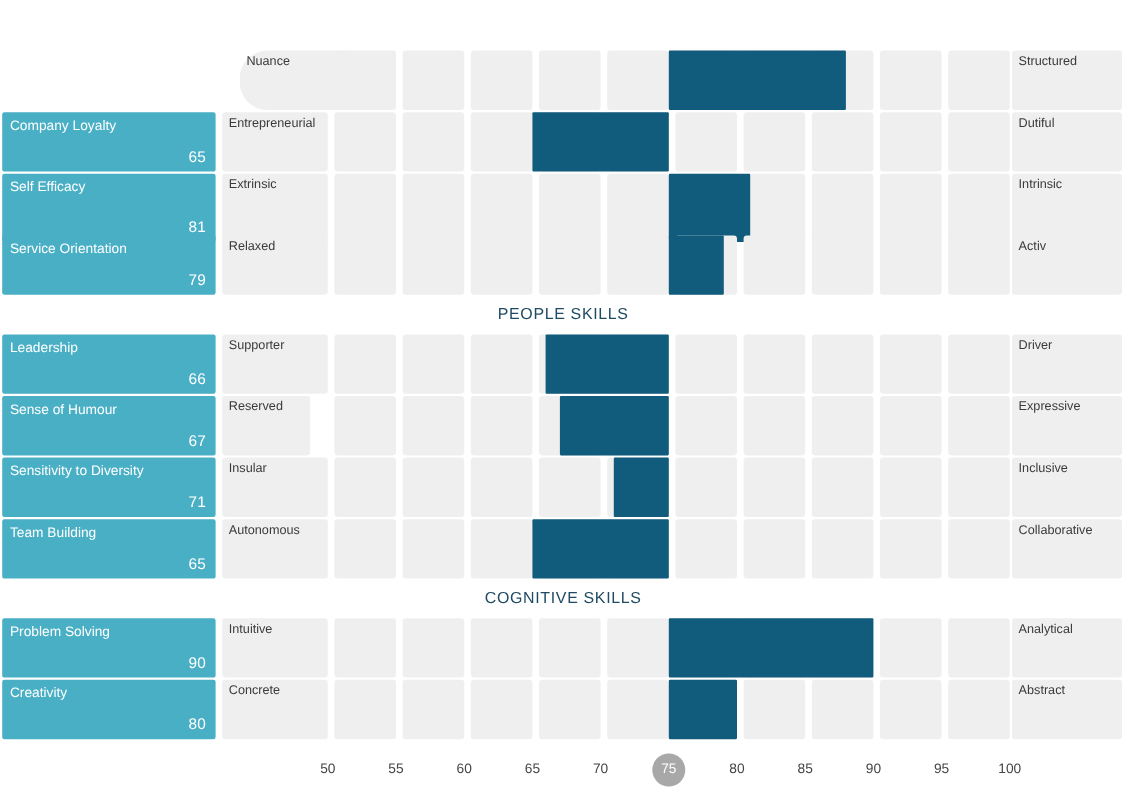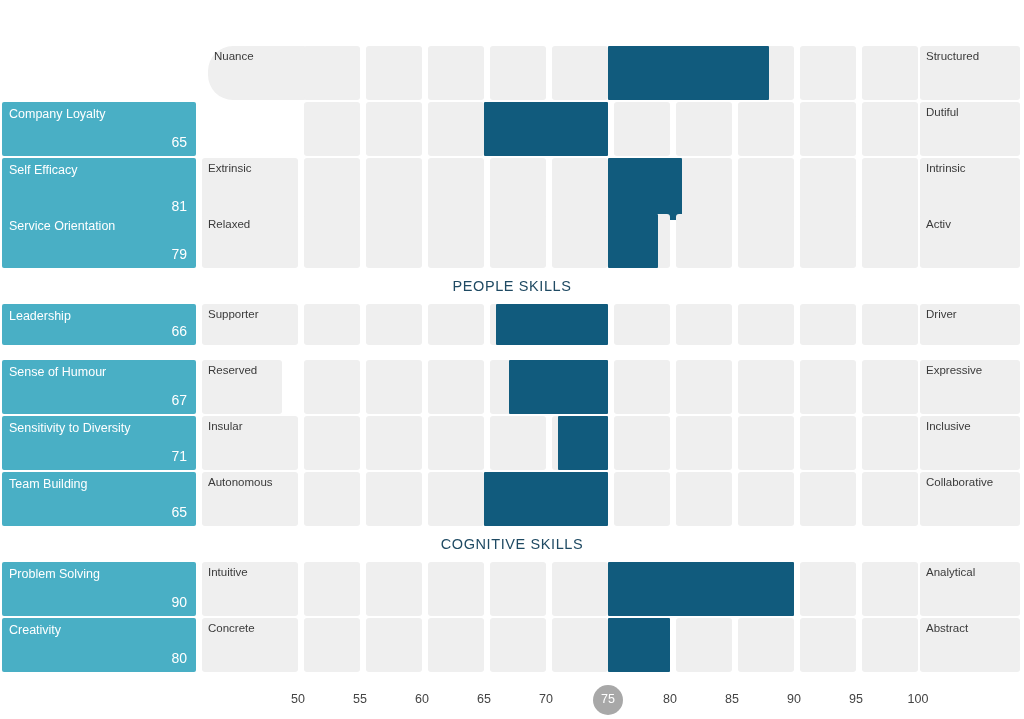--- a/index.html
+++ b/index.html
@@ -107,21 +107,21 @@
     margin-left: -15px;
     border-radius: 50%;
     background: #a8a8a8;
   }
 </style>
 </head>
 <body>
 
 <div class="chart-root">
     <div class="row" style="top: 46px; height: 54px;">
-      <div class="cell" style="left: 208px; width: 120px; border-radius: 25px;">
+      <div class="cell" style="left: 218px; width: 120px; border-radius: 25px;">
         <div class="pole">Nuance</div>
       </div>
       <div class="cell" style="left: 304px; width: 56px;"></div>
       <div class="cell" style="left: 366px; width: 56px;"></div>
       <div class="cell" style="left: 428px; width: 56px;"></div>
       <div class="cell" style="left: 490px; width: 56px;"></div>
       <div class="cell" style="left: 552px; width: 56px;"></div>
       <div class="cell" style="left: 614px; width: 56px;"></div>
       <div class="cell" style="left: 676px; width: 56px;"></div>
       <div class="cell" style="left: 738px; width: 56px;"></div>
@@ -130,20 +130,23 @@
       <div class="cell" style="left: 920px; width: 100px;">
         <div class="pole">Structured</div>
       </div>
       <div class="bar" style="left: 608px; width: 161.2px;"></div>
     </div>
     <div class="row" style="top: 102px; height: 54px;">
       <div class="name-cell">
         <div class="nm">Company Loyalty</div>
         <div class="sc">65</div>
       </div>
+      <div class="cell" style="left: 202px; width: 96px;">
+        <div class="pole">Entrepreneurial</div>
+      </div>
       <div class="cell" style="left: 304px; width: 56px;"></div>
       <div class="cell" style="left: 366px; width: 56px;"></div>
       <div class="cell" style="left: 428px; width: 56px;"></div>
       <div class="cell" style="left: 490px; width: 56px;"></div>
       <div class="cell" style="left: 552px; width: 56px;"></div>
       <div class="cell" style="left: 614px; width: 56px;"></div>
       <div class="cell" style="left: 676px; width: 56px;"></div>
       <div class="cell" style="left: 738px; width: 56px;"></div>
       <div class="cell" style="left: 800px; width: 56px;"></div>
       <div class="cell" style="left: 862px; width: 56px;"></div>
@@ -192,21 +195,21 @@
       <div class="cell" style="left: 676px; width: 56px;"></div>
       <div class="cell" style="left: 738px; width: 56px;"></div>
       <div class="cell" style="left: 800px; width: 56px;"></div>
       <div class="cell" style="left: 862px; width: 56px;"></div>
       <div class="cell" style="left: 920px; width: 100px;">
         <div class="pole">Activ</div>
       </div>
       <div class="bar" style="left: 608px; width: 49.6px;"></div>
     </div>
     <div class="section-title" style="top: 278px;">PEOPLE SKILLS</div>
-    <div class="row" style="top: 304px; height: 41px;">
+    <div class="row" style="top: 304px; height: 54px;">
       <div class="name-cell">
         <div class="nm">Leadership</div>
         <div class="sc">66</div>
       </div>
       <div class="cell" style="left: 202px; width: 96px;">
         <div class="pole">Supporter</div>
       </div>
       <div class="cell" style="left: 304px; width: 56px;"></div>
       <div class="cell" style="left: 366px; width: 56px;"></div>
       <div class="cell" style="left: 428px; width: 56px;"></div>

